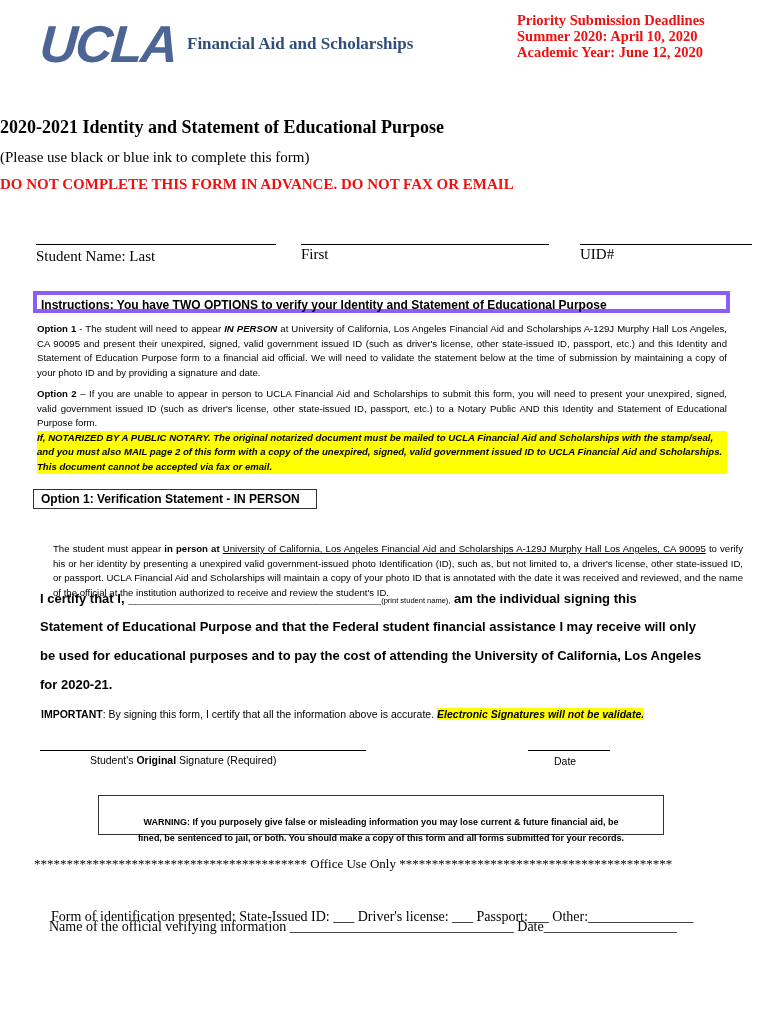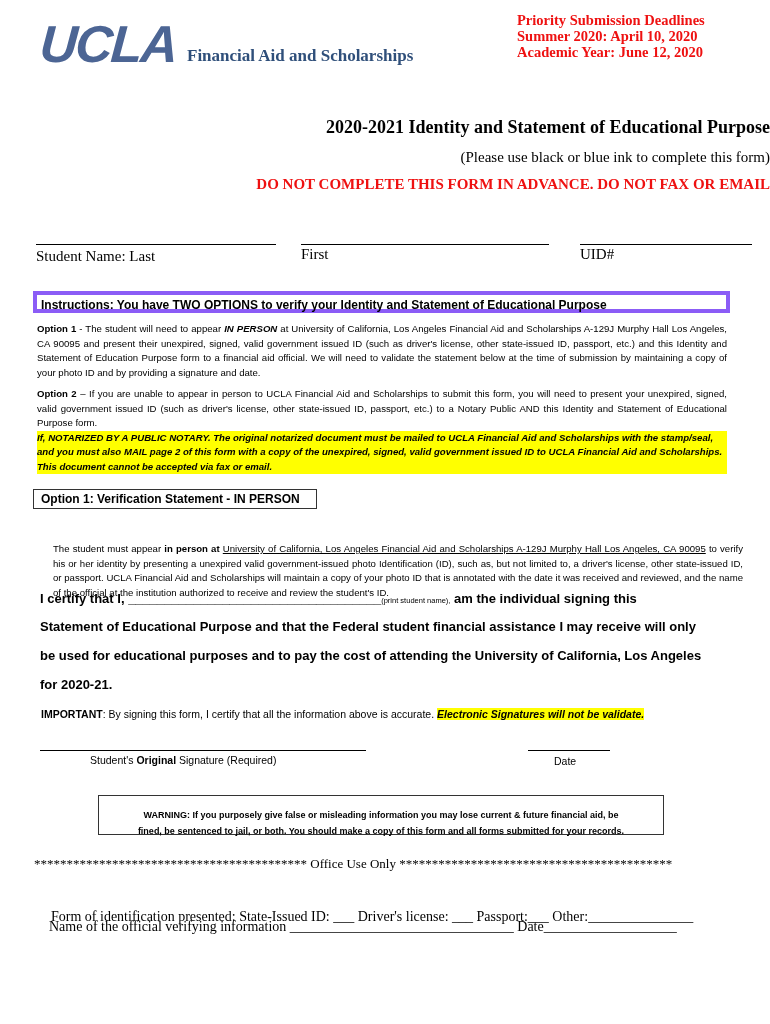--- a/index.html
+++ b/index.html
@@ -2,25 +2,25 @@
 <html><head>
 <meta charset="utf-8">
 <style>
   html, body { margin:0; padding:0; background:#ffffff; }
   body { width:770px; height:1024px; position:relative; overflow:hidden; color:#000; }
   .sans { font-family: "Liberation Sans", "DejaVu Sans", sans-serif; }
   .abs { position:absolute; }
 
   
   #logo { left:40px; top:20px; font-family:"Liberation Sans", sans-serif; font-weight:bold; font-size:52px; color:#4c6594; letter-spacing:-2px; font-style:italic; line-height:48px; transform:skewX(-4deg); }
-  #dept { left:187px; top:46px; font-family:"Liberation Serif", serif; font-weight:bold; font-size:17px; color:#2f4f7a; }
+  #dept { left:187px; top:34px; font-family:"Liberation Serif", serif; font-weight:bold; font-size:17px; color:#2f4f7a; }
   #deadlines { left:517px; top:12px; font-family:"Liberation Serif", serif; font-weight:bold; font-size:14.5px; color:#ee1111; line-height:16px; }
 
   
-  .center { left:0; width:770px; text-align:right; }
+  .center { left:0; width:770px; text-align:left; }
   #title { top:117px; font-family:"Liberation Serif", serif; font-weight:bold; font-size:18px; }
   #subtitle { top:149px; font-family:"Liberation Serif", serif; font-size:15px; }
   #warning-red { top:176px; font-family:"Liberation Serif", serif; font-weight:bold; font-size:15px; color:#ee1111; }
 
   
   .line { border-bottom:1px solid #000; }
   .field-label { font-family:"Liberation Serif", serif; font-size:15px; }
 
   
   #instr-box { left:33px; top:291px; width:697px; height:22px; border:4px solid #8b5cf6; box-sizing:border-box; font-family:"Liberation Sans", sans-serif; font-weight:bold; font-size:12px; padding:3px 4px; }
@@ -28,21 +28,21 @@
   .hl { background:#ffff00; }
   .b { font-weight:bold; }
   .i { font-style:italic; }
   .u { text-decoration:underline; }
 
   #opt1-box { left:33px; top:489px; width:284px; height:20px; border:1.5px solid #333; box-sizing:border-box; font-family:"Liberation Sans", sans-serif; font-weight:bold; font-size:12px; padding:2px 7px; }
 
   .cert { left:40px; font-family:"Liberation Sans", sans-serif; font-weight:bold; font-size:13px; }
   .tiny { font-weight:normal; font-size:7.5px; }
 
-  #warn-box { left:98px; top:795px; width:566px; height:40px; border:1px solid #333; box-sizing:border-box; font-family:"Liberation Sans", sans-serif; font-weight:bold; font-size:9px; text-align:center; line-height:16px; padding-top:11px; }
+  #warn-box { left:98px; top:795px; width:566px; height:40px; border:1px solid #333; box-sizing:border-box; font-family:"Liberation Sans", sans-serif; font-weight:bold; font-size:9px; text-align:center; line-height:16px; padding-top:18px; }
 
   .office { font-family:"Liberation Serif", serif; font-size:14px; }
 </style>
 </head>
 <body>
 
 <div class="abs" id="logo">UCLA</div>
 <div class="abs" id="dept">Financial Aid and Scholarships</div>
 <div class="abs" id="deadlines">
   <div>Priority Submission Deadlines</div>

